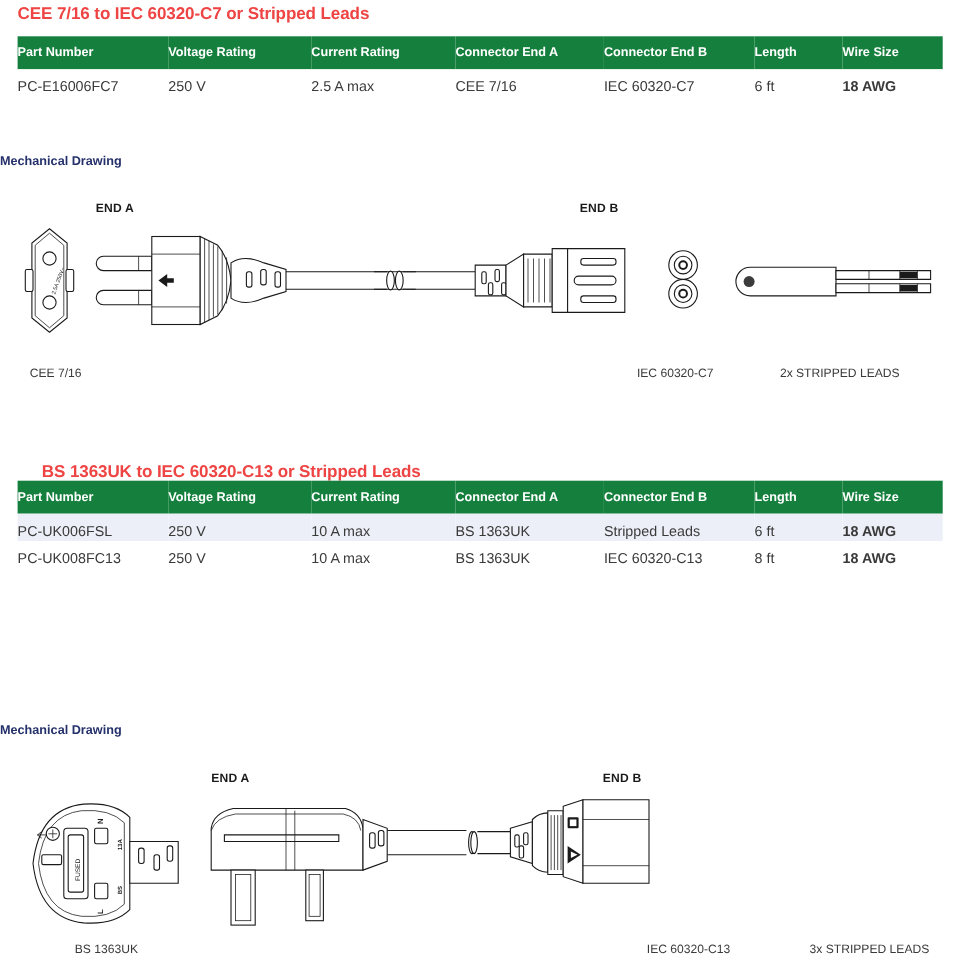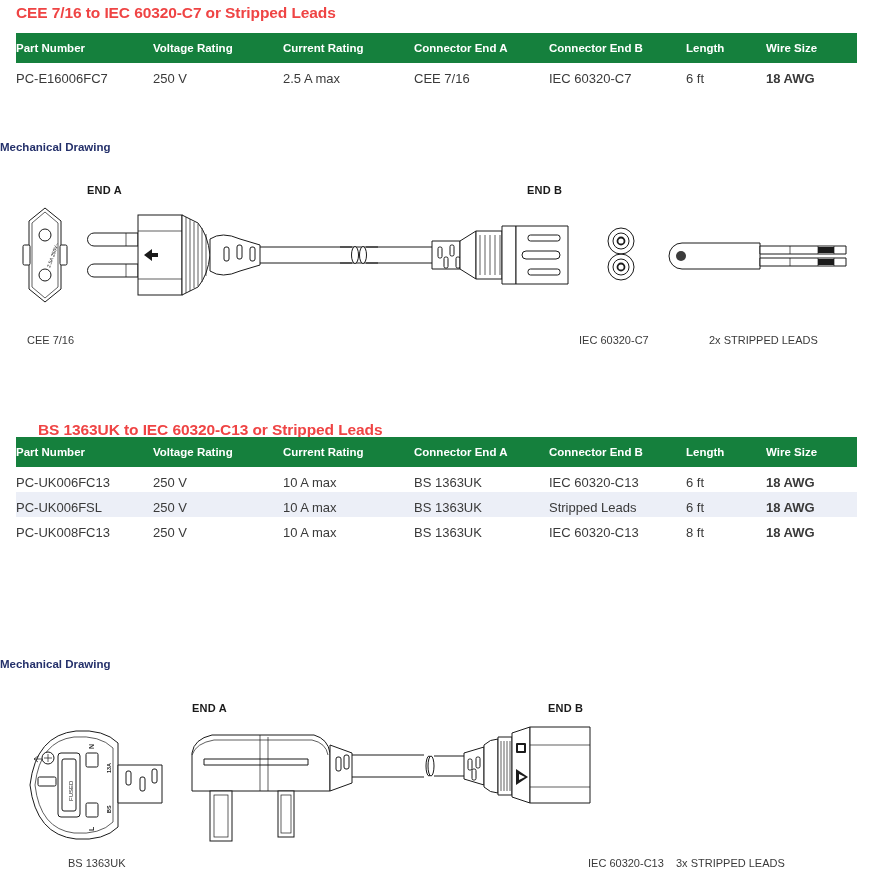--- a/index.html
+++ b/index.html
@@ -268,29 +268,20 @@
         <th class="c0">Part Number</th>
         <th class="c1">Voltage Rating</th>
         <th class="c2">Current Rating</th>
         <th class="c3">Connector End A</th>
         <th class="c4">Connector End B</th>
         <th class="c5">Length</th>
         <th class="c6">Wire Size</th>
       </tr>
     </thead>
     <tbody>
-      <tr class="odd">
-        <td class="c0">PC-UK006FC13</td>
-        <td class="c1">250 V</td>
-        <td class="c2">10 A max</td>
-        <td class="c3">BS 1363UK</td>
-        <td class="c4">IEC 60320-C13</td>
-        <td class="c5">6 ft</td>
-        <td class="c6">18 AWG</td>
-      </tr>
       <tr class="even">
         <td class="c0">PC-UK006FSL</td>
         <td class="c1">250 V</td>
         <td class="c2">10 A max</td>
         <td class="c3">BS 1363UK</td>
         <td class="c4">Stripped Leads</td>
         <td class="c5">6 ft</td>
         <td class="c6">18 AWG</td>
       </tr>
       <tr class="odd">
@@ -400,15 +391,15 @@
         <text class="micro" transform="translate(108,22) rotate(-90)" style="font-size:4.5px;">10A 250V</text>
 
         <path class="ln2" d="M104 -26 h60 v76 h-60 z"></path>
         <line class="thin" x1="104" y1="-8" x2="164" y2="-8"></line>
         <line class="thin" x1="104" y1="34" x2="164" y2="34"></line>
       </svg>
     </div>
 
     <div class="fig-caption" style="left:68px;top:452px;">BS 1363UK</div>
     <div class="fig-caption" style="left:588px;top:452px;">IEC 60320-C13</div>
-    <div class="fig-caption" style="left:676px;top:452px;">3x STRIPPED LEADS</div>
+    <div class="fig-caption" style="left:736px;top:452px;">3x STRIPPED LEADS</div>
   </div>
 </div>
 
 </body></html>

